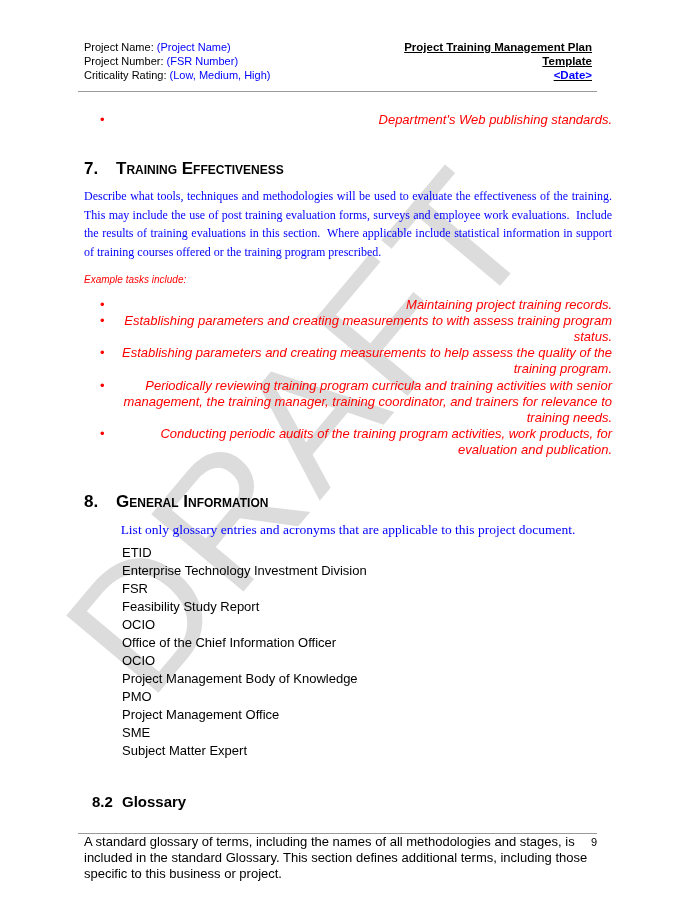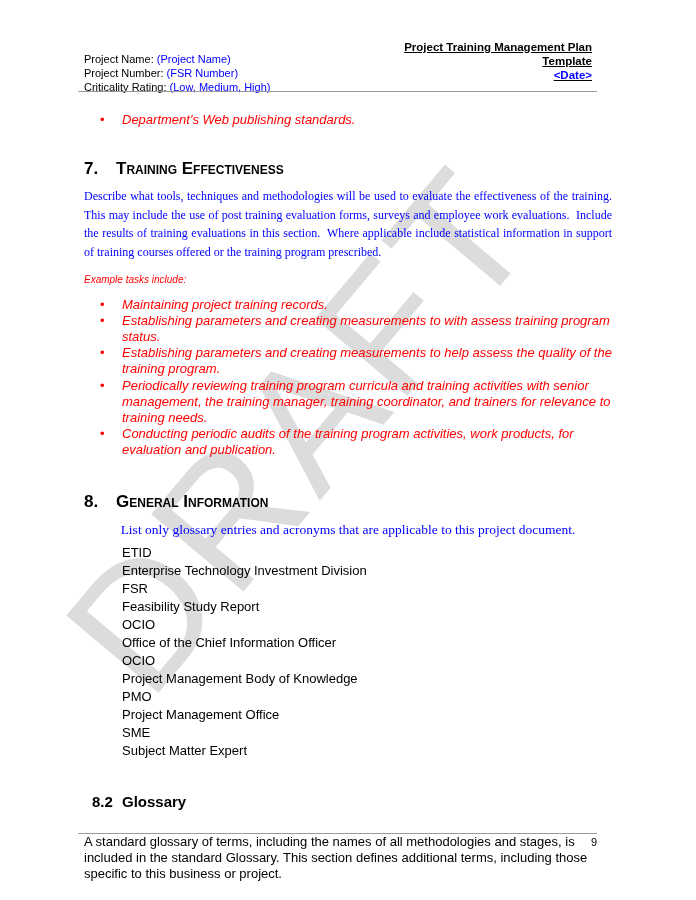--- a/index.html
+++ b/index.html
@@ -19,40 +19,40 @@
     font-family:"Liberation Sans",sans-serif;
     font-size:175px;
     letter-spacing:6px;
     color:var(--watermark,#dcdcdc);
     white-space:nowrap;
     z-index:0;
     user-select:none;
   }
   
   .header{position:absolute;top:40px;left:84px;right:84px;z-index:1;}
-  .header-fields{position:absolute;left:0;top:12px;font-size:11px;line-height:14px;}
+  .header-fields{position:absolute;left:0;top:0;font-size:11px;line-height:14px;}
   .header-field{white-space:nowrap;}
   .field-value{color:var(--blue,#0000ff);}
   .header-title{
     position:absolute;right:20px;top:0;
     text-align:right;font-weight:bold;font-size:11.5px;line-height:14px;text-decoration:underline;
   }
   .header-date{color:var(--blue,#0000ff);}
   .rule{
     position:absolute;left:78px;width:519px;height:0;
     border-top:1px solid #9a9a9a;z-index:1;
   }
   .rule-top{top:91px;}
   .rule-bottom{top:833px;}
   
   .content{position:absolute;left:84px;top:0;width:528px;z-index:1;}
   .bullet-item{
     position:relative;padding-left:38px;
     font-style:italic;color:var(--red,#ff0000);
-    font-size:13px;line-height:16.2px;
+    font-size:13px;line-height:16.2px;text-align:right;
   }
   .bullet-item::before{
     content:"\2022";
     position:absolute;left:16px;top:0;
     font-style:normal;
   }
   .intro-bullet{margin-top:112px;}
   .h1{
     font-weight:bold;font-size:17px;line-height:20px;
     font-variant:small-caps;

